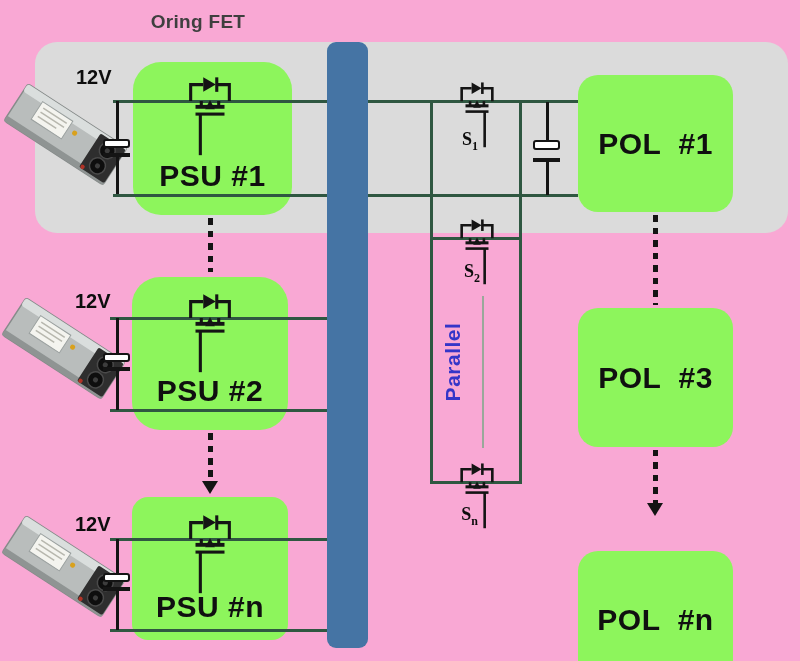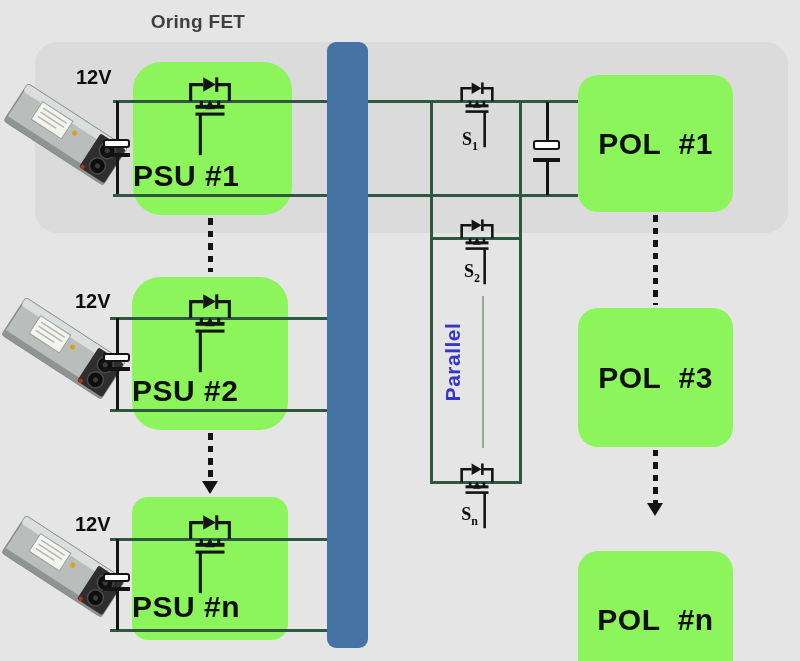--- a/index.html
+++ b/index.html
@@ -1,17 +1,17 @@
 <!DOCTYPE html>
 <html style="--box-green: #8DF55C; --panel-gray: #DBDBDB; --bus-blue: #4574A4; --wire: #2F5741; --parallel-text: #3535C8; --title-text: #3F3F3F; --ink: #141414;"><head>
 <meta charset="utf-8">
 <style>
   html,body{margin:0;padding:0;background:#fff;}
   .stage{
-    position:relative;width:800px;height:661px;background:#e5e5e5;overflow:hidden;
+    position:relative;width:800px;height:661px;background:#f9a8d4;overflow:hidden;
     font-family:"Liberation Sans",sans-serif;
   }
   .title{
     position:absolute;text-align:center;font-weight:700;font-size:19px;
     color:var(--title-text,#3f3f3f);letter-spacing:.3px;
   }
   .t-oring{left:118px;top:11px;width:160px;}
   .t-hotswap{left:387px;top:10px;width:180px;}
   .panel{
     position:absolute;left:35px;top:42px;width:753px;height:191px;
@@ -24,21 +24,21 @@
   .gbox{position:absolute;background:var(--box-green,#8df55c);}
   .psu-box{border-radius:28px;}
   .pol-box{border-radius:20px;display:flex;align-items:center;justify-content:center;}
   .b-psu1{left:133px;top:62px;width:159px;height:153px;}
   .b-psu2{left:132px;top:277px;width:156px;height:153px;}
   .b-psun{left:132px;top:497px;width:156px;height:143px;border-radius:16px;}
   .b-pol1{left:578px;top:75px;width:155px;height:137px;}
   .b-pol2{left:578px;top:308px;width:155px;height:139px;}
   .b-poln{left:578px;top:519px;width:155px;height:138px;margin-top:32px;}
   .boxlabel{font-weight:700;font-size:30px;color:#101010;letter-spacing:.5px;white-space:pre;}
-  .psu-label{position:absolute;left:0;right:0;bottom:22px;}
+  .psu-label{position:absolute;left:0;right:0;bottom:22px;text-align:center;}
   .b-psun .psu-label{bottom:16px;}
   .wh{position:absolute;height:2.6px;background:var(--wire,#2f5741);}
   .wv{position:absolute;width:2.6px;background:var(--wire,#2f5741);}
   .cont{position:absolute;width:1.6px;background:#9aa89a;}
   .v12{position:absolute;font-weight:700;font-size:20px;color:#0d0d0d;}
   .fet{position:absolute;color:var(--ink,#141414);}
   .cap{position:absolute;width:28px;color:var(--ink,#141414);}
   .cs{position:absolute;left:12.5px;width:3px;background:var(--ink,#141414);}
   .cp{position:absolute;left:0;width:27px;height:9px;background:#fff;
       border:2.6px solid var(--ink,#141414);border-radius:3px;box-sizing:border-box;}

